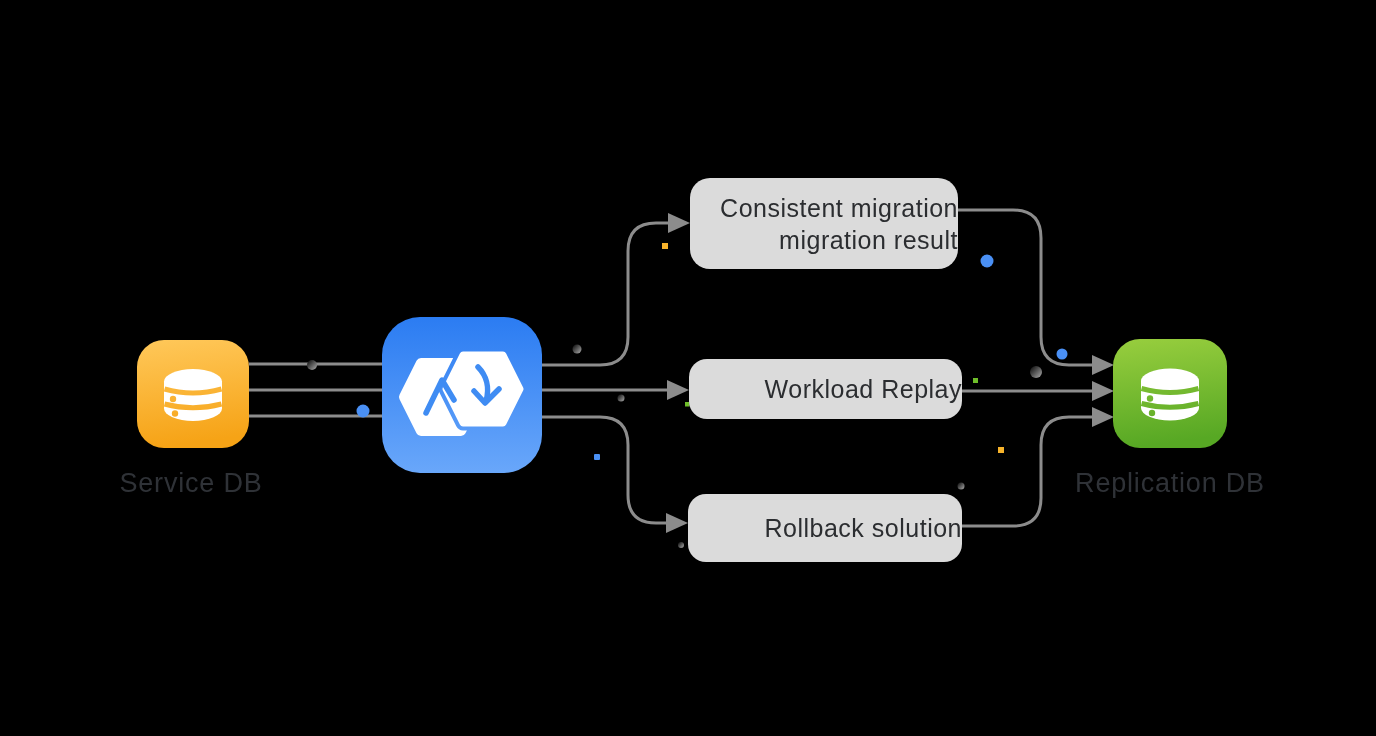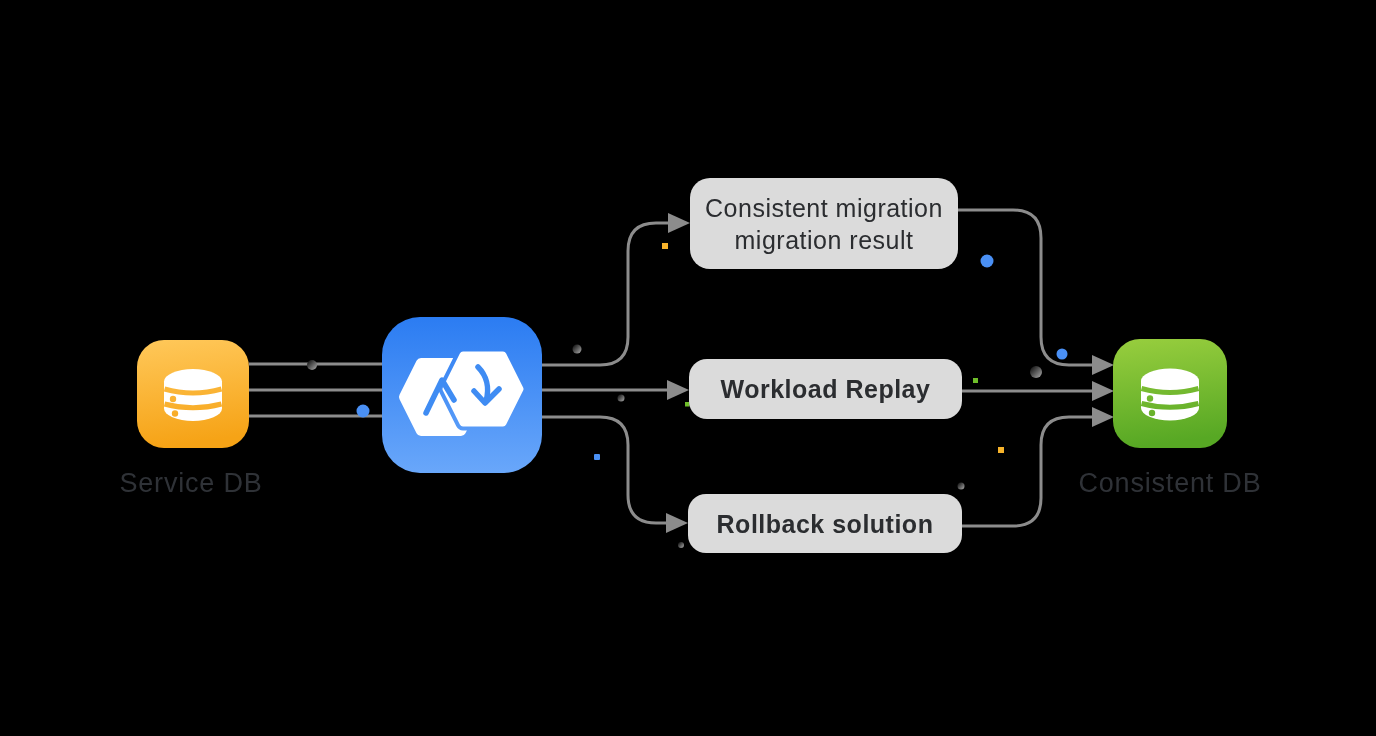--- a/index.html
+++ b/index.html
@@ -29,27 +29,27 @@
   .icon-card{position:absolute;}
   .icon-card svg{display:block;}
 
   .node-label{
     position:absolute;transform:translateX(-50%);
     color:var(--c-label_text);font-size:27px;font-weight:500;
     letter-spacing:0.8px;white-space:nowrap;text-align:center;line-height:33px;
   }
   .feature-box{
     position:absolute;background:var(--c-box_fill);
-    display:flex;flex-direction:column;align-items:center;justify-content:center;
+    display:flex;flex-direction:column;align-items:flex-end;justify-content:center;
     color:var(--c-box_text);font-size:25px;font-weight:500;
     letter-spacing:0.5px;line-height:32px;text-align:center;white-space:nowrap;
   }
   .box-a{left:690px;top:178px;width:268px;height:91px;border-radius:20px;}
-  .box-b{left:689px;top:359px;width:273px;height:60px;border-radius:18px;font-weight:bold;}
-  .box-c{left:688px;top:494px;width:274px;height:59px;border-radius:18px;font-weight:bold;}
+  .box-b{left:689px;top:359px;width:273px;height:60px;border-radius:18px;}
+  .box-c{left:688px;top:494px;width:274px;height:68px;border-radius:18px;}
 
   .label-source{left:191px;top:467px;}
   .label-drs{left:462px;top:490px;}
   .label-dest{left:1170px;top:467px;}
 
   .src-icon{left:137px;top:340px;}
   .drs-icon{left:382px;top:317px;}
   .dst-icon{left:1113px;top:339px;}
 </style>
 </head>
@@ -155,21 +155,21 @@
         <ellipse cx="57" cy="69" rx="29" ry="12.5" fill="#fff"></ellipse>
         <path d="M28.5 49.5 Q57 57.5 85.5 49.5" stroke="url(#gDst)" stroke-width="5" fill="none"></path>
         <path d="M28.5 64.5 Q57 72 85.5 64.5" stroke="url(#gDst)" stroke-width="5" fill="none"></path>
         <circle cx="37" cy="59.5" r="3.2" fill="url(#gDst)"></circle>
         <circle cx="39" cy="74" r="3.2" fill="url(#gDst)"></circle>
       </g>
     </svg>
   </div>
 
   <div class="node-label label-source">Service DB</div>
-  <div class="node-label label-dest">Consistent DB</div>
+  <div class="node-label label-dest">Replication DB</div>
 
   <div class="feature-box box-a">
     <div>Consistent migration</div>
     <div>migration result</div>
   </div>
   <div class="feature-box box-b">
     <div>Workload Replay</div>
   </div>
   <div class="feature-box box-c">
     <div>Rollback solution</div>

